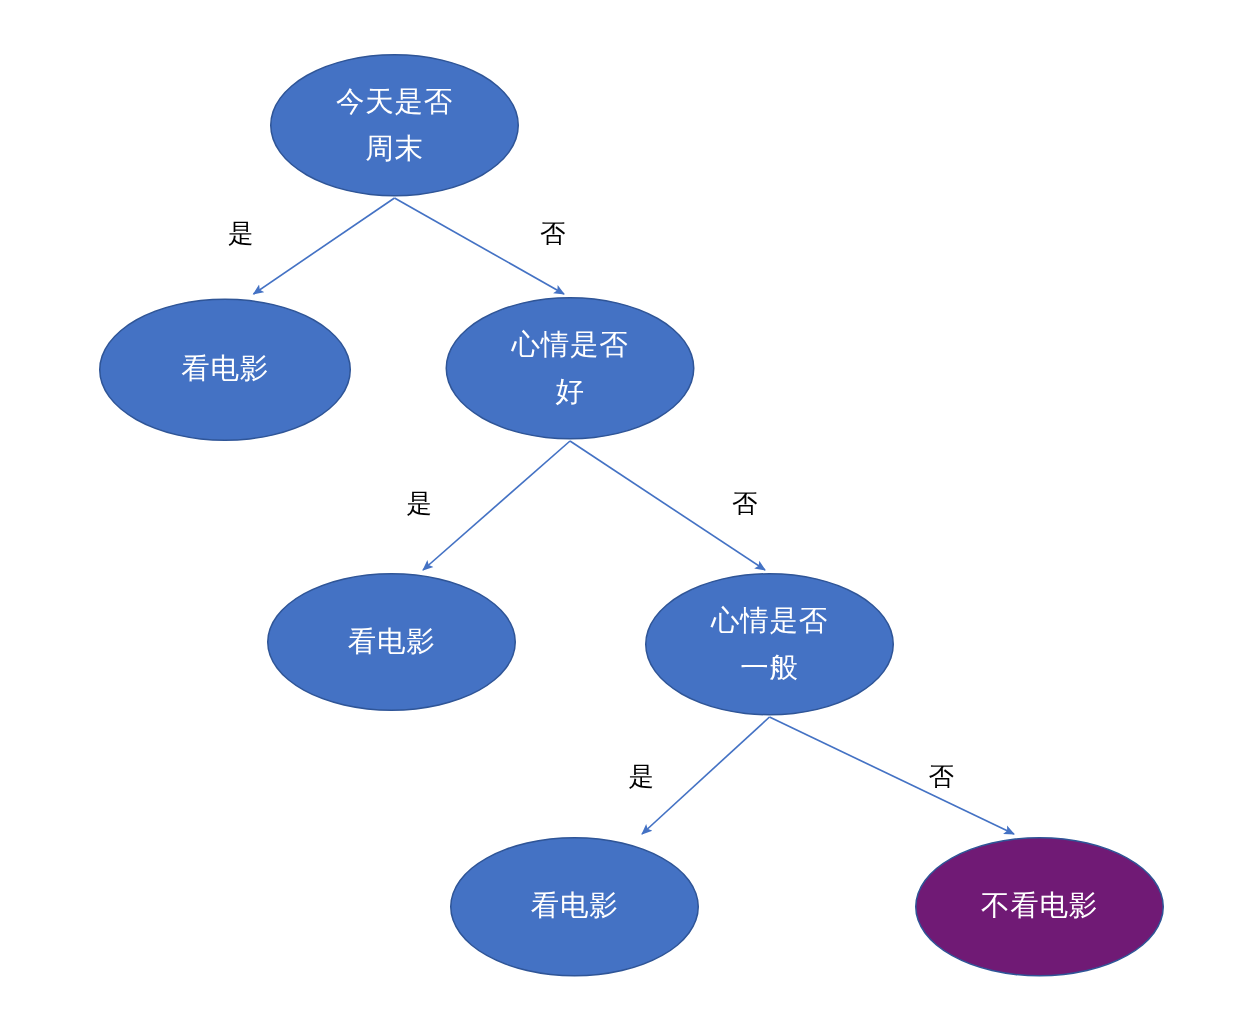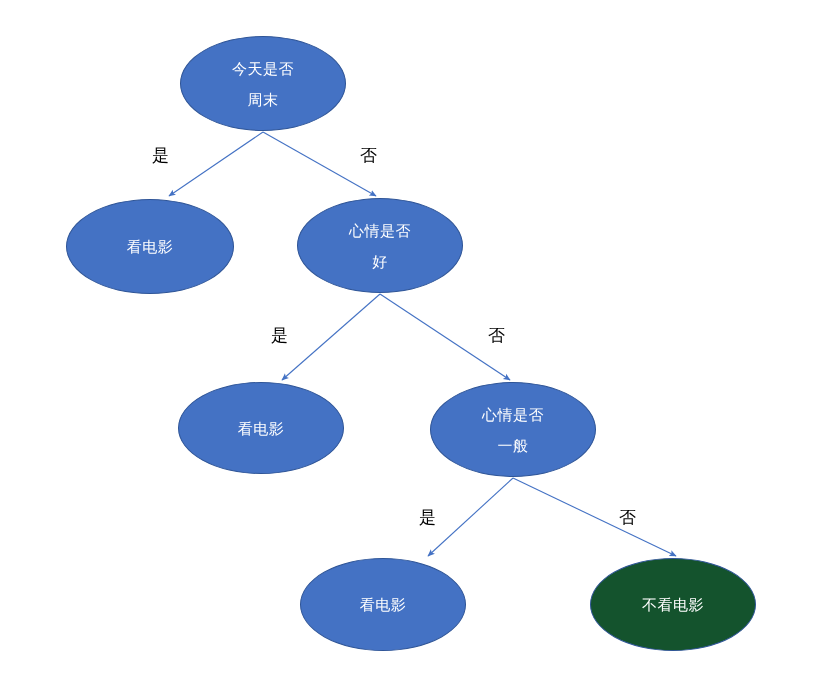--- a/index.html
+++ b/index.html
@@ -28,21 +28,21 @@
     position: absolute;
     display: flex;
     align-items: center;
     justify-content: flex-end;
     text-align: center;
     border-radius: 50%;
     background: #4472c4;
     border: 1.2px solid #2f5597;
     box-sizing: border-box;
     color: #ffffff;
-    font-size: 15px;
+    font-size: 19px;
     line-height: 31px;
     letter-spacing: 0.5px;
     white-space: pre-line;
     user-select: none;
   }
   .node-label {
     display: block;
     width: 100%;
     padding: 0 8px;
     box-sizing: border-box;
@@ -81,21 +81,21 @@
   <div id="nodes-layer">
       <div class="node" style="left: 180px; top: 36px; width: 166px; height: 95px; background: rgb(68, 114, 196); border-color: rgb(47, 85, 151); color: rgb(255, 255, 255);"><span class="node-label">今天是否
 周末</span></div>
       <div class="node" style="left: 66px; top: 199px; width: 168px; height: 95px; background: rgb(68, 114, 196); border-color: rgb(47, 85, 151); color: rgb(255, 255, 255);"><span class="node-label">看电影</span></div>
       <div class="node" style="left: 297px; top: 198px; width: 166px; height: 95px; background: rgb(68, 114, 196); border-color: rgb(47, 85, 151); color: rgb(255, 255, 255);"><span class="node-label">心情是否
 好</span></div>
       <div class="node" style="left: 178px; top: 382px; width: 166px; height: 92px; background: rgb(68, 114, 196); border-color: rgb(47, 85, 151); color: rgb(255, 255, 255);"><span class="node-label">看电影</span></div>
       <div class="node" style="left: 430px; top: 382px; width: 166px; height: 95px; background: rgb(68, 114, 196); border-color: rgb(47, 85, 151); color: rgb(255, 255, 255);"><span class="node-label">心情是否
 一般</span></div>
       <div class="node" style="left: 300px; top: 558px; width: 166px; height: 93px; background: rgb(68, 114, 196); border-color: rgb(47, 85, 151); color: rgb(255, 255, 255);"><span class="node-label">看电影</span></div>
-      <div class="node" style="left: 590px; top: 558px; width: 166px; height: 93px; background: #14532d; border-color: rgb(47, 85, 151); color: rgb(255, 255, 255);"><span class="node-label">不看电影</span></div>
+      <div class="node" style="left: 610px; top: 558px; width: 166px; height: 93px; background: #701a75; border-color: rgb(47, 85, 151); color: rgb(255, 255, 255);"><span class="node-label">不看电影</span></div>
     </div>
   <div id="edge-labels-layer">
       <div class="edge-label" style="left: 152px; top: 146px; color: rgb(0, 0, 0);">是</div>
       <div class="edge-label" style="left: 360px; top: 146px; color: rgb(0, 0, 0);">否</div>
       <div class="edge-label" style="left: 271px; top: 326px; color: rgb(0, 0, 0);">是</div>
       <div class="edge-label" style="left: 488px; top: 326px; color: rgb(0, 0, 0);">否</div>
       <div class="edge-label" style="left: 419px; top: 508px; color: rgb(0, 0, 0);">是</div>
       <div class="edge-label" style="left: 619px; top: 508px; color: rgb(0, 0, 0);">否</div>
     </div>
 

